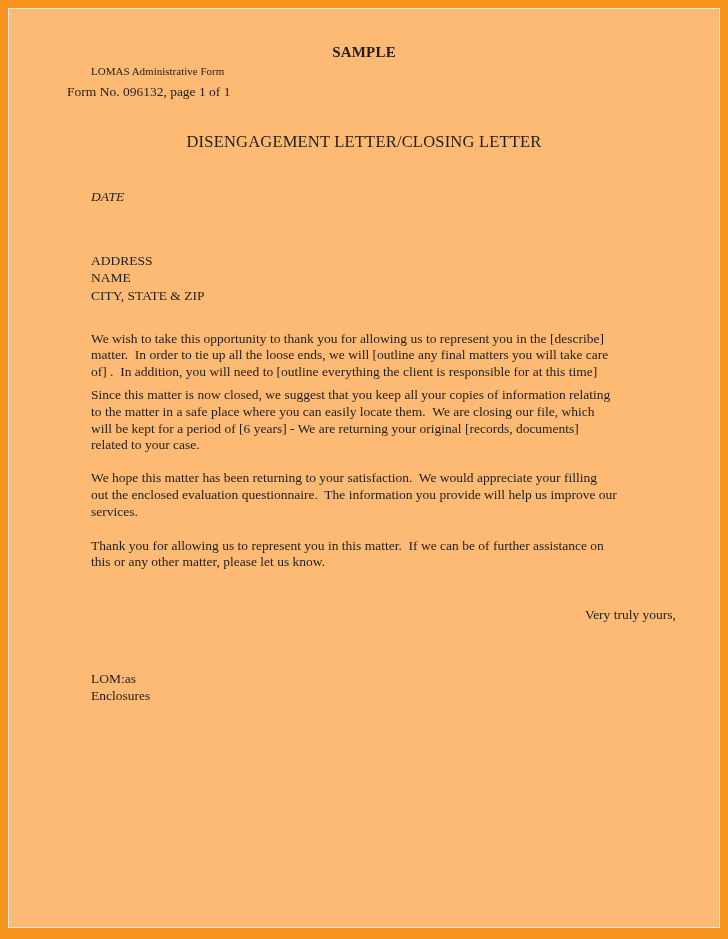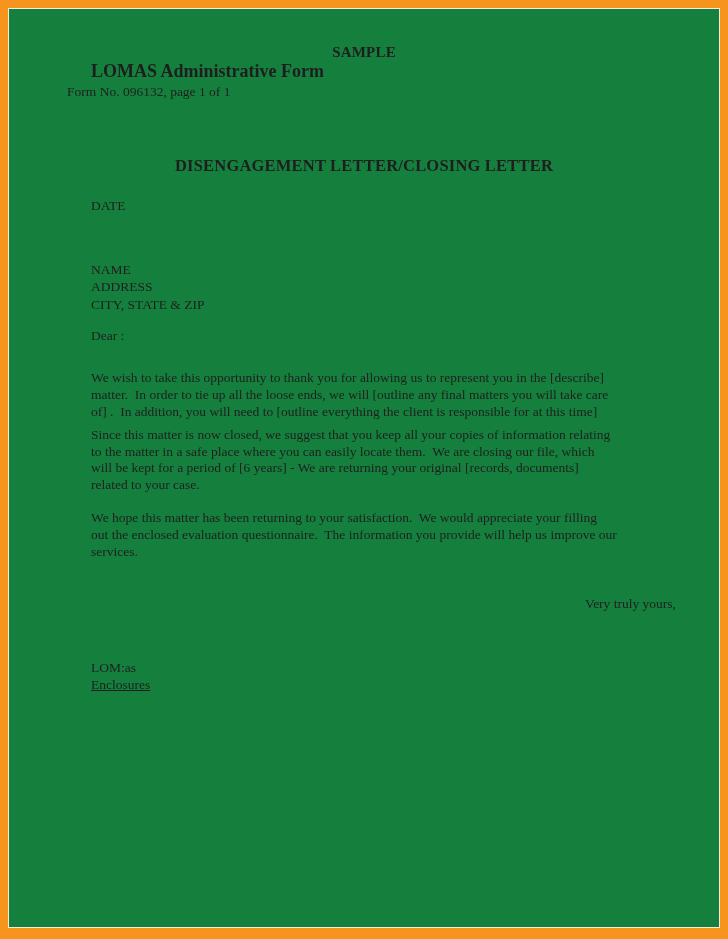--- a/index.html
+++ b/index.html
@@ -13,120 +13,122 @@
     position: relative;
     overflow: hidden;
     font-family: "Liberation Serif", "DejaVu Serif", serif;
   }
   .paper {
     position: absolute;
     left: 8px;
     top: 8px;
     right: 8px;
     bottom: 11px;
-    background: #15803d;
+    background: #fdba74;
     border: 1px solid #f5ecdf;
     box-sizing: border-box;
     color: #1e1e1e;
   }
   .doc {
     padding-top: 35px;
   }
   .sample {
     text-align: center;
     font-weight: bold;
     font-size: 15px;
     line-height: 17px;
     letter-spacing: 0.2px;
   }
   .form-name {
     margin: 2px 0 0 82px;
-    font-weight: bold;
-    font-size: 18px;
+    font-weight: normal;
+    font-size: 11px;
     line-height: 17px;
   }
   .form-no {
     margin: 3px 0 0 58px;
     font-size: 13.5px;
     line-height: 17px;
   }
   .title {
-    margin-top: 56px;
+    margin-top: 32px;
     text-align: center;
-    font-weight: bold;
+    font-weight: normal;
     font-size: 16.5px;
     line-height: 19px;
     letter-spacing: 0.2px;
   }
   .body-text {
     margin-left: 82px;
     width: 585px;
     font-size: 13.5px;
     line-height: 16.8px;
   }
   .date-label {
-    margin-top: 23px;
+    margin-top: 38px;
+    font-style: italic;
   }
   .recipient {
     margin-top: 46px;
     line-height: 17.6px;
   }
   .salutation {
     margin-top: 14px;
   }
   .para {
     white-space: pre-wrap;
   }
   .para-1 { margin-top: 26px; }
   .para-2 { margin-top: 6px; }
   .para-3 { margin-top: 16px; }
   .para-4 { margin-top: 17px; }
   .closing { margin-top: 36px; text-align: right; }
   .initials { margin-top: 47px; }
-  .enclosures { margin-top: 0; text-decoration: underline; }
+  .enclosures { margin-top: 0; }
 </style>
 </head>
 <body>
 
 <div class="paper">
   <div class="doc">
 
     <div class="sample">SAMPLE</div>
 
     <div class="form-name">LOMAS Administrative Form</div>
 
     <div class="form-no">Form No. 096132, page 1 of 1</div>
 
     <div class="title">DISENGAGEMENT LETTER/CLOSING LETTER</div>
 
     <div class="body-text">
 
       <div class="date-label">DATE</div>
 
       <div class="recipient">
+        <div>ADDRESS</div>
         <div>NAME</div>
-        <div>ADDRESS</div>
         <div>CITY, STATE &amp; ZIP</div>
       </div>
 
-      <div class="salutation">Dear :</div>
 
       <div class="para para-1">We wish to take this opportunity to thank you for allowing us to represent you in the [describe]
 matter.  In order to tie up all the loose ends, we will [outline any final matters you will take care
 of] .  In addition, you will need to [outline everything the client is responsible for at this time]</div>
 
       <div class="para para-2">Since this matter is now closed, we suggest that you keep all your copies of information relating
 to the matter in a safe place where you can easily locate them.  We are closing our file, which
 will be kept for a period of [6 years] - We are returning your original [records, documents]
 related to your case.</div>
 
       <div class="para para-3">We hope this matter has been returning to your satisfaction.  We would appreciate your filling
 out the enclosed evaluation questionnaire.  The information you provide will help us improve our
 services.</div>
 
+      <div class="para para-4">Thank you for allowing us to represent you in this matter.  If we can be of further assistance on
+this or any other matter, please let us know.</div>
 
       <div class="closing">Very truly yours,</div>
 
       <div class="initials">LOM:as</div>
 
       <div class="enclosures">Enclosures</div>
 
     </div>
   </div>
 </div>

